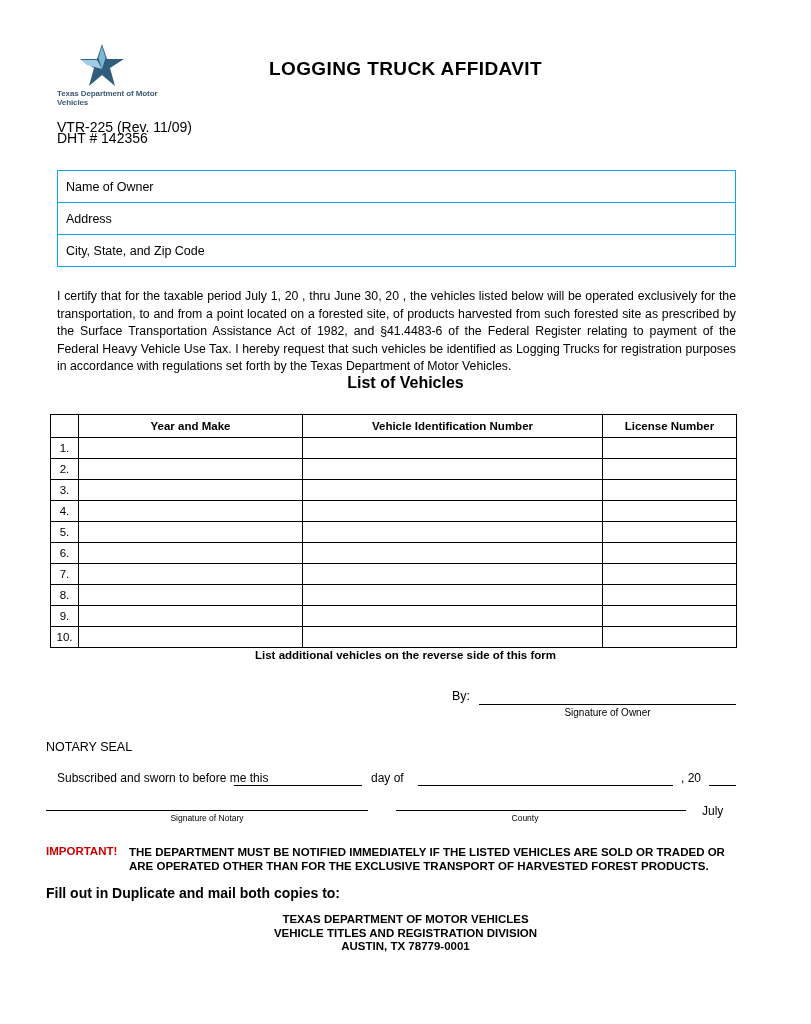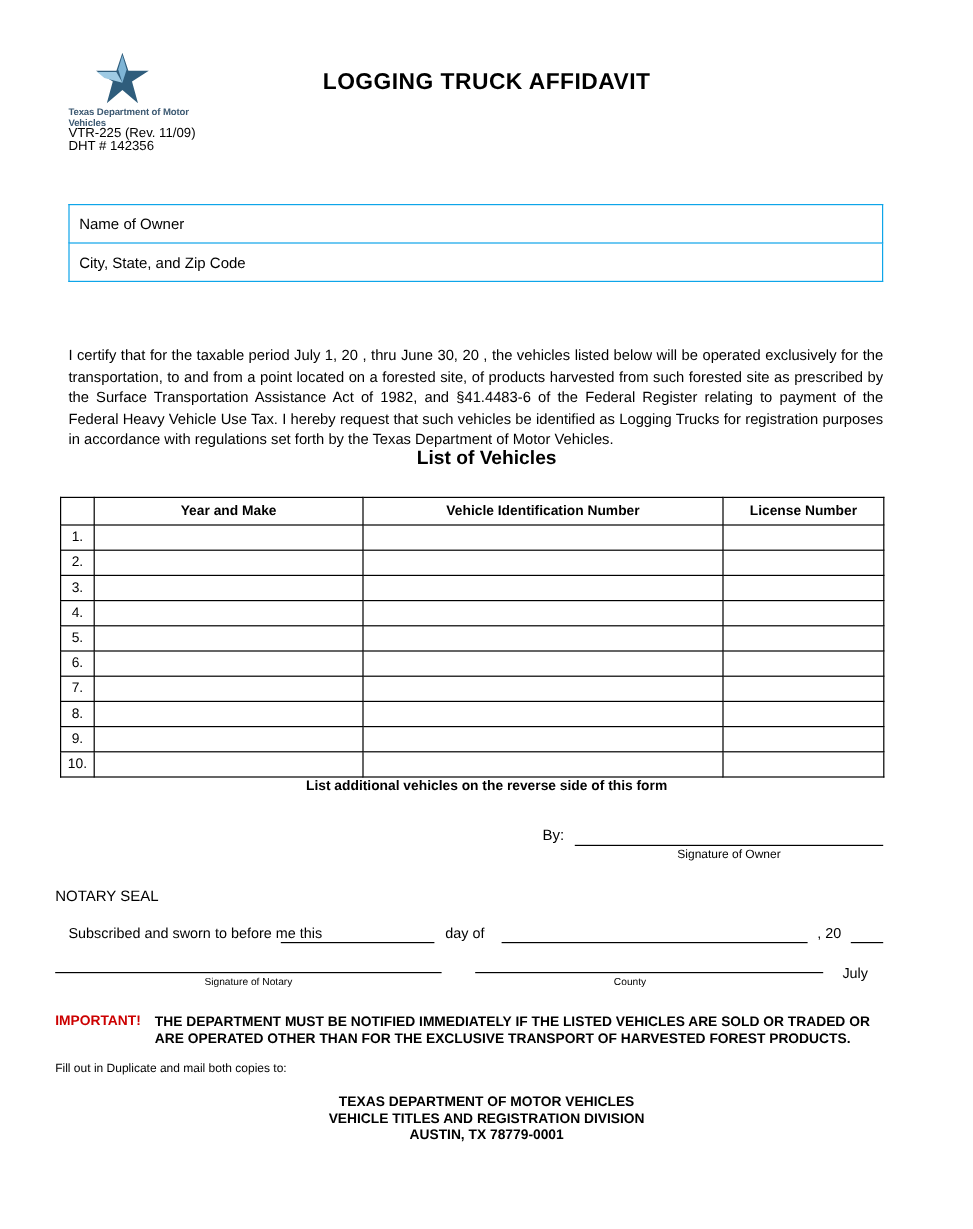--- a/index.html
+++ b/index.html
@@ -47,22 +47,22 @@
     line-height: 9px;
     font-weight: bold;
     color: #3d5a73;
     font-family: "Liberation Sans", sans-serif;
     filter: blur(0.25px);
     letter-spacing: -0.1px;
   }
   .form-id {
     position: absolute;
     left: 57px;
-    top: 106px;
-    font-size: 11px;
+    top: 122px;
+    font-size: 14px;
     line-height: 11px;
     color: #000;
   }
   .doc-title {
     position: absolute;
     left: 0;
     right: 0;
     top: 58px;
     text-align: center;
     font-size: 19px;
@@ -272,22 +272,22 @@
     font-size: 11.5px;
     font-weight: bold;
     line-height: 14px;
     color: #000;
   }
 
   .duplicate-note {
     position: absolute;
     left: 46px;
     top: 885px;
-    font-size: 10px;
-    font-weight: normal;
+    font-size: 14px;
+    font-weight: bold;
   }
   .agency-block {
     position: absolute;
     left: 0;
     right: 0;
     top: 913px;
     text-align: center;
     font-size: 11.5px;
     font-weight: bold;
     line-height: 13.5px;
@@ -315,20 +315,23 @@
     </div>
     <div class="doc-title">LOGGING TRUCK AFFIDAVIT</div>
   </div>
 
   <table class="owner-table">
     <tbody>
         <tr>
       <td>Name of Owner</td>
     </tr>
     <tr>
+      <td>Address</td>
+    </tr>
+    <tr>
       <td>City, State, and Zip Code</td>
     </tr>
   </tbody>
     </table>
 
   <div class="cert-para">I certify that for the taxable period July 1, 20   , thru June 30, 20   , the vehicles listed below will be operated exclusively for the transportation, to and from a point located on a forested site, of products harvested from such forested site as prescribed by the Surface Transportation Assistance Act of 1982, and §41.4483-6 of the Federal Register relating to payment of the Federal Heavy Vehicle Use Tax. I hereby request that such vehicles be identified as Logging Trucks for registration purposes in accordance with regulations set forth by the Texas Department of Motor Vehicles.</div>
 
   <div class="list-title">List of Vehicles</div>
 
   <table class="vehicle-table">

